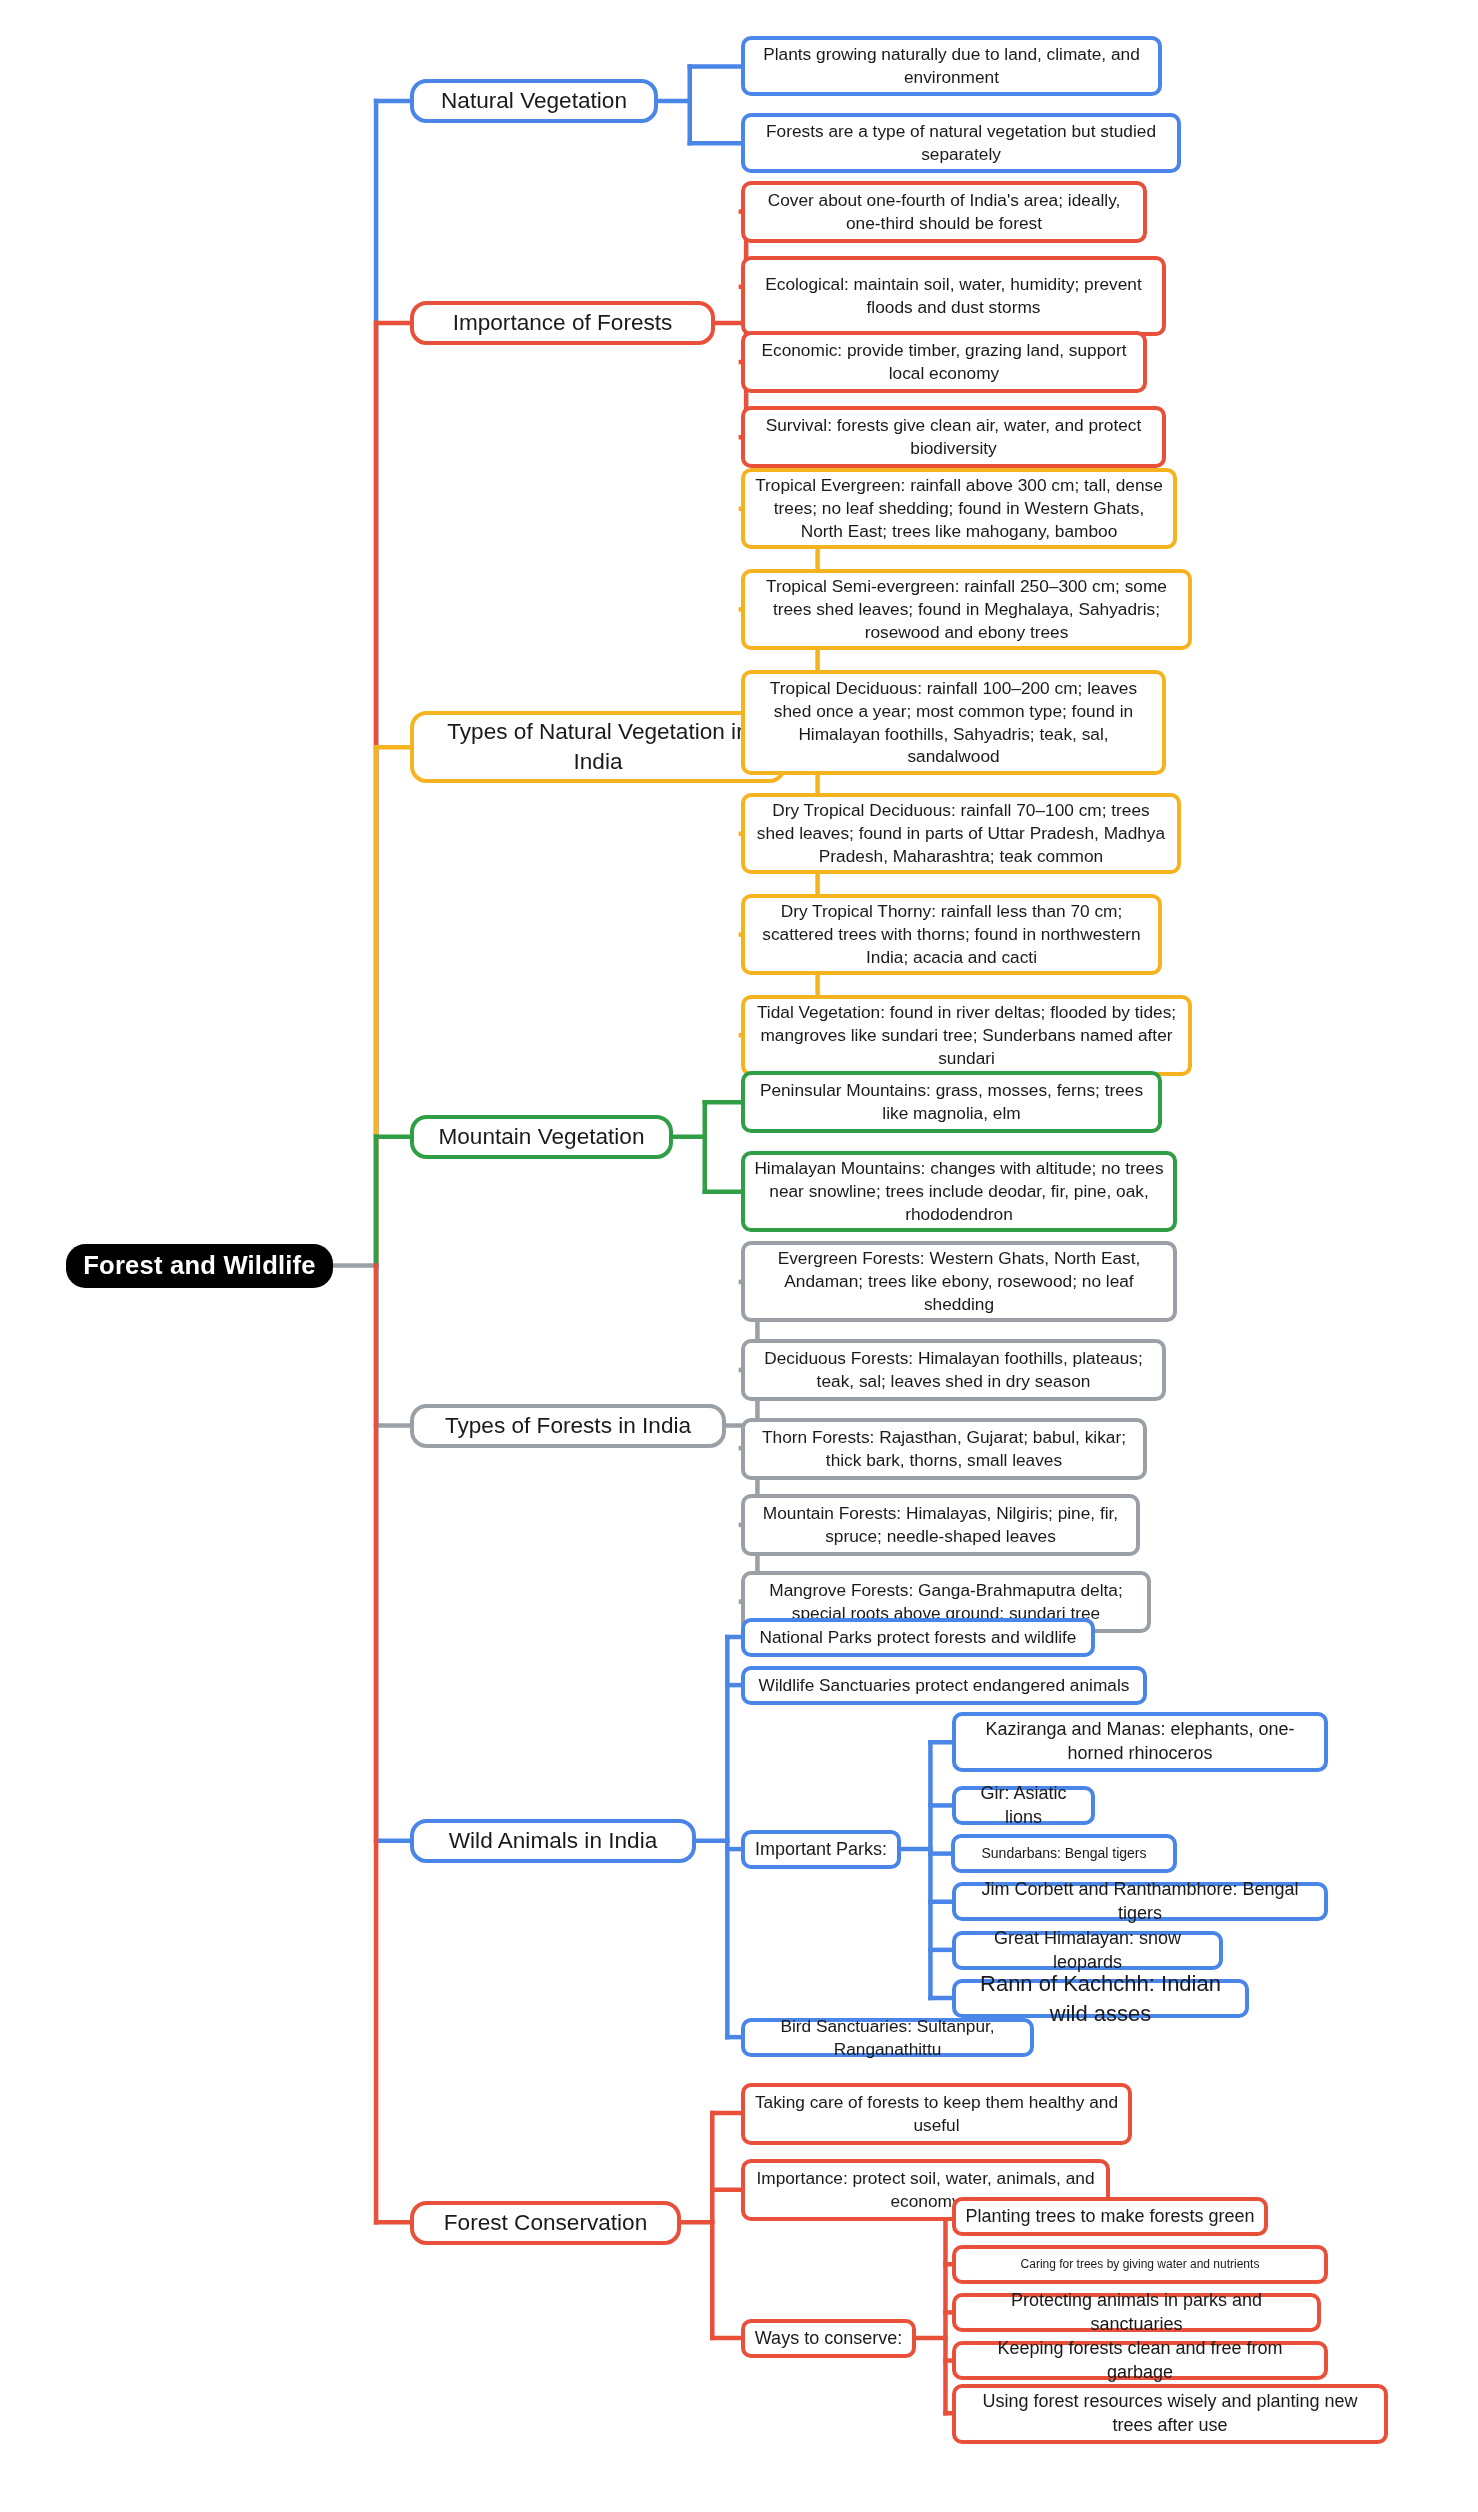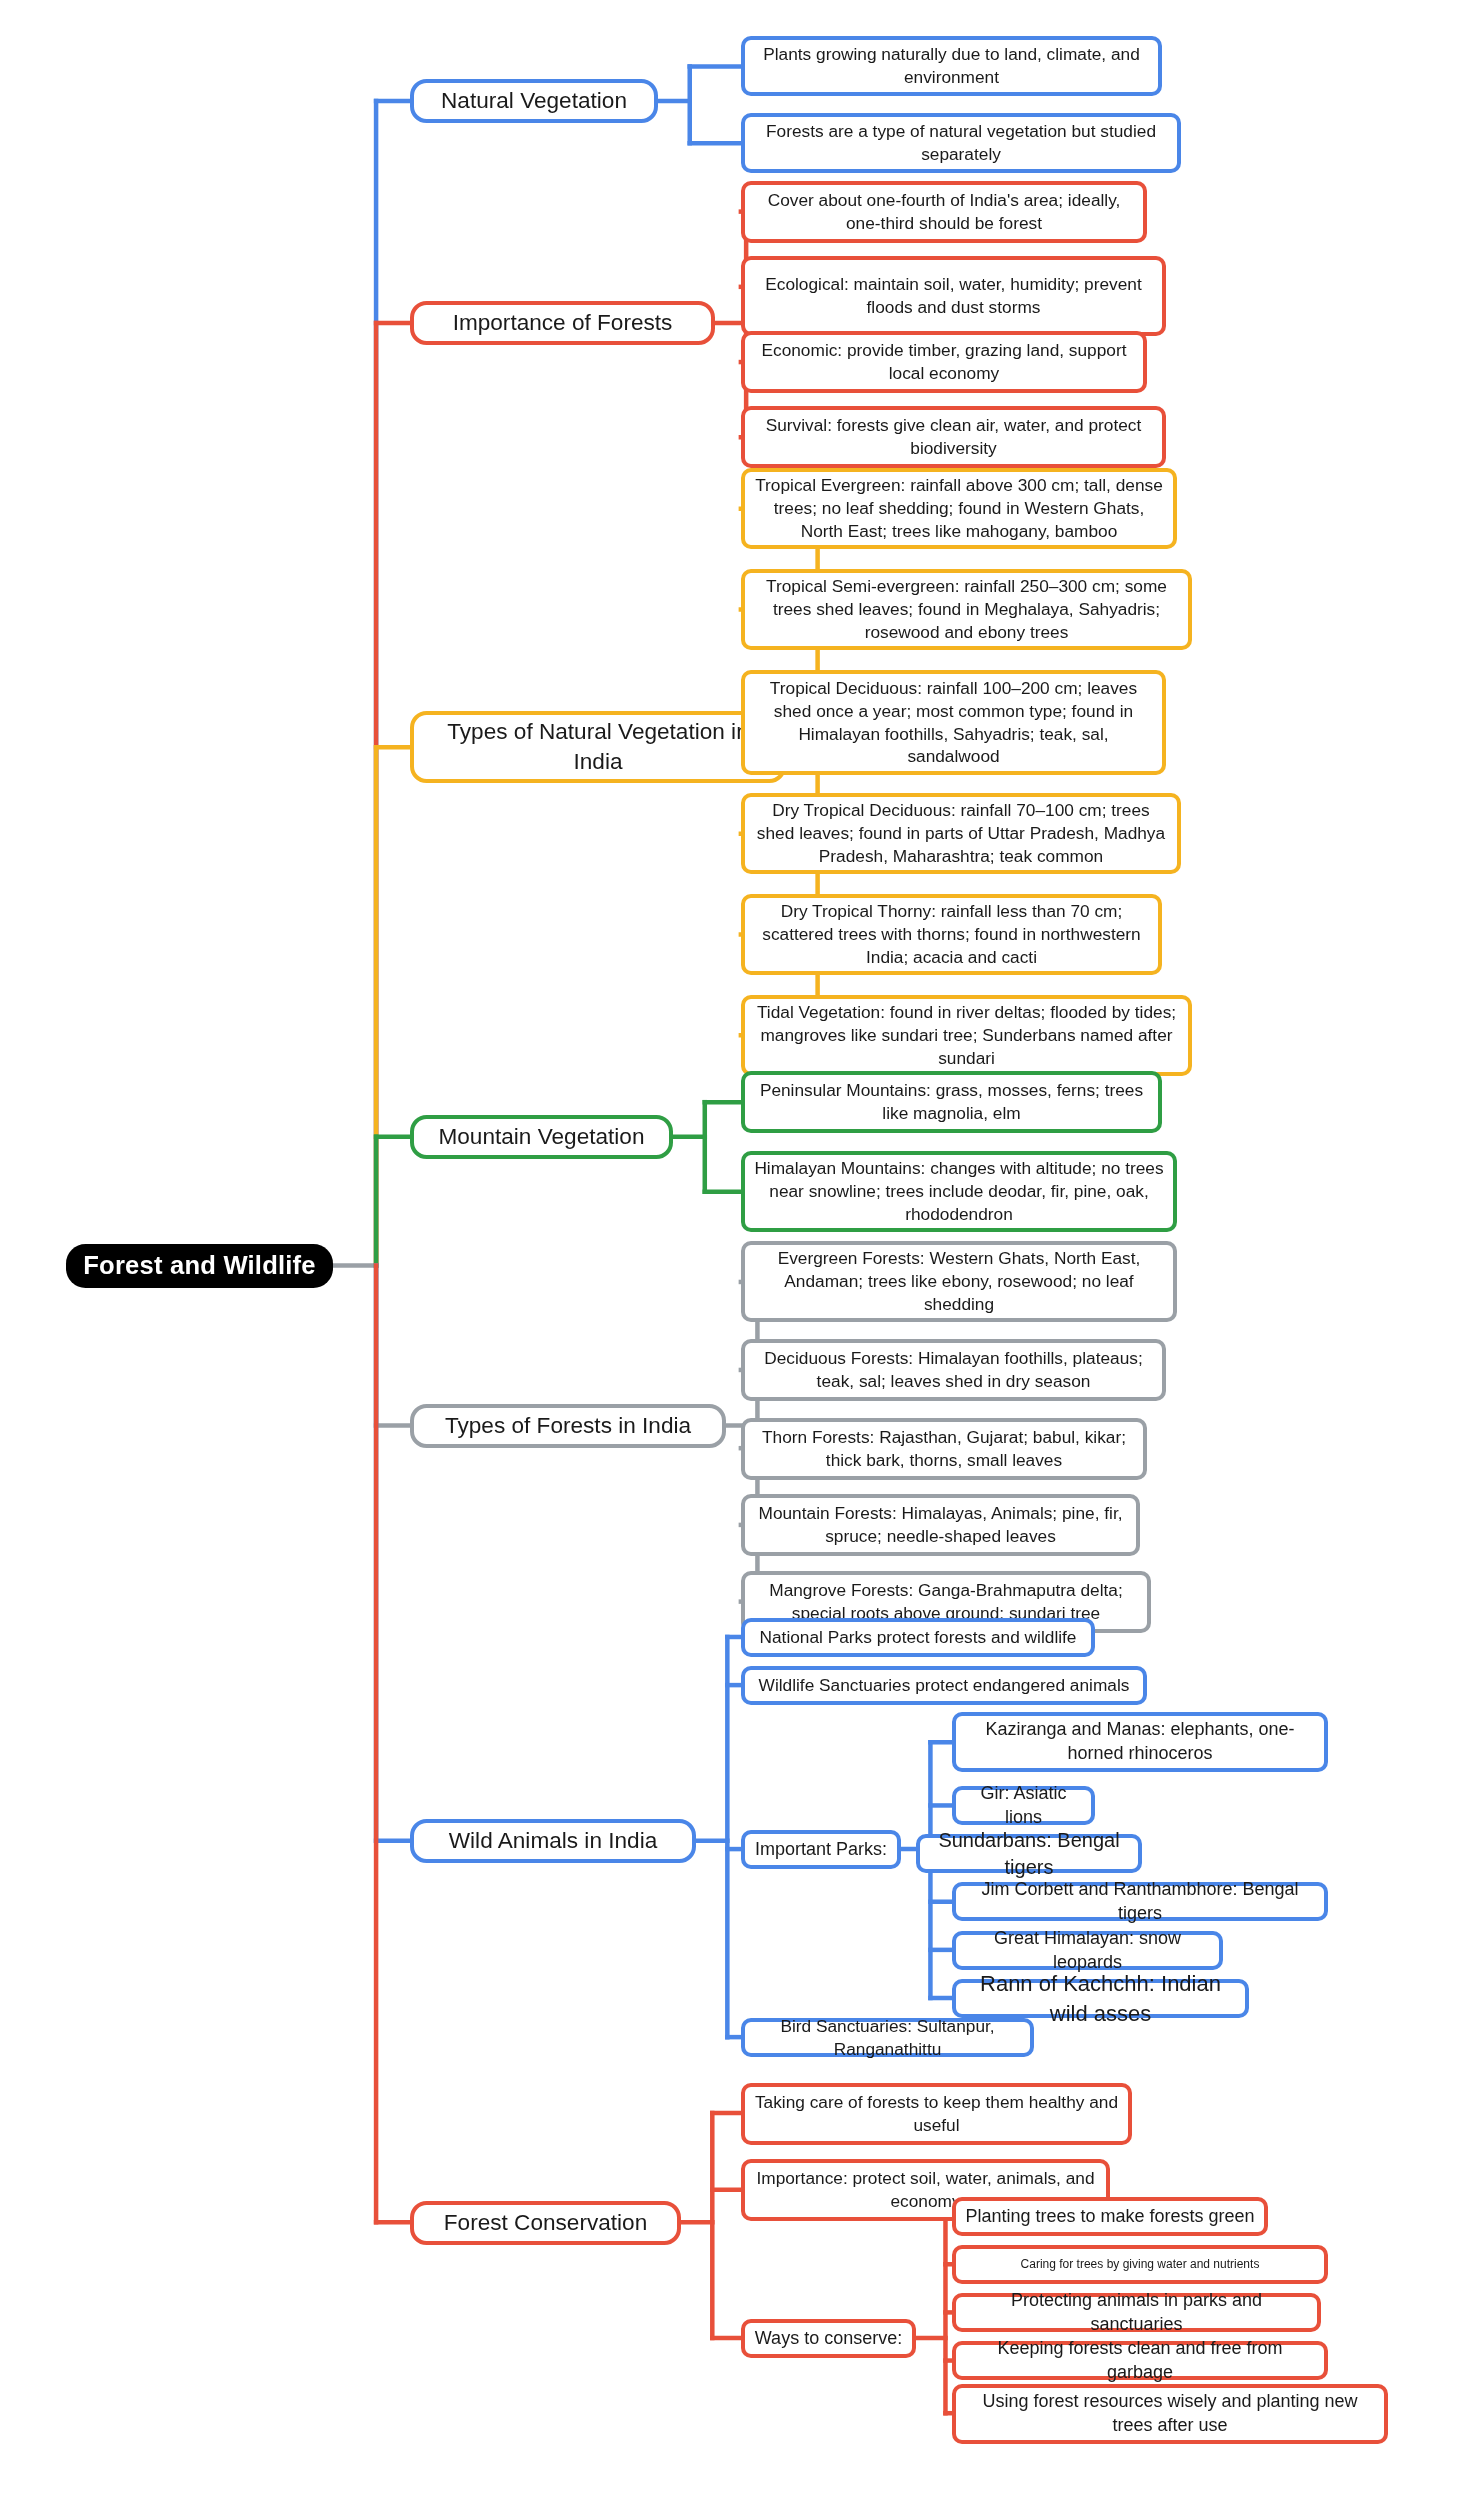--- a/index.html
+++ b/index.html
@@ -200,21 +200,21 @@
       <div class="node leaf c-gray" style="left: 741px; top: 1241px; width: 436px; height: 81px;">
         <span>Evergreen Forests: Western Ghats, North East, Andaman; trees like ebony, rosewood; no leaf shedding</span>
       </div>
       <div class="node leaf c-gray" style="left: 741px; top: 1339px; width: 425px; height: 62px;">
         <span>Deciduous Forests: Himalayan foothills, plateaus; teak, sal; leaves shed in dry season</span>
       </div>
       <div class="node leaf c-gray" style="left: 741px; top: 1418px; width: 406px; height: 62px;">
         <span>Thorn Forests: Rajasthan, Gujarat; babul, kikar; thick bark, thorns, small leaves</span>
       </div>
       <div class="node leaf c-gray" style="left: 741px; top: 1494px; width: 399px; height: 62px;">
-        <span>Mountain Forests: Himalayas, Animals; pine, fir, spruce; needle-shaped leaves</span>
+        <span>Mountain Forests: Himalayas, Nilgiris; pine, fir, spruce; needle-shaped leaves</span>
       </div>
       <div class="node leaf c-gray" style="left: 741px; top: 1571px; width: 410px; height: 62px;">
         <span>Mangrove Forests: Ganga-Brahmaputra delta; special roots above ground; sundari tree</span>
       </div>
       <div class="node branch c-blue" style="left: 410px; top: 1819px; width: 286px; height: 44px;">
         <span>Wild Animals in India</span>
       </div>
       <div class="node leaf c-blue" style="left: 741px; top: 1618px; width: 354px; height: 39px;">
         <span>National Parks protect forests and wildlife</span>
       </div>
@@ -223,21 +223,21 @@
       </div>
       <div class="node leaf c-blue" style="left: 741px; top: 1830px; width: 160px; height: 39px; font-size: 18px;">
         <span>Important Parks:</span>
       </div>
       <div class="node leaf c-blue" style="left: 952px; top: 1712px; width: 376px; height: 60px; font-size: 18px;">
         <span>Kaziranga and Manas: elephants, one-horned rhinoceros</span>
       </div>
       <div class="node leaf c-blue" style="left: 952px; top: 1786px; width: 143px; height: 39px; font-size: 18px;">
         <span>Gir: Asiatic lions</span>
       </div>
-      <div class="node leaf c-blue" style="left: 916px; top: 1834px; width: 226px; height: 39px; font-size: 20px;">
+      <div class="node leaf c-blue" style="left: 951px; top: 1834px; width: 226px; height: 39px; font-size: 14px;">
         <span>Sundarbans: Bengal tigers</span>
       </div>
       <div class="node leaf c-blue" style="left: 952px; top: 1882px; width: 376px; height: 39px; font-size: 18px;">
         <span>Jim Corbett and Ranthambhore: Bengal tigers</span>
       </div>
       <div class="node leaf c-blue" style="left: 952px; top: 1931px; width: 271px; height: 39px; font-size: 18px;">
         <span>Great Himalayan: snow leopards</span>
       </div>
       <div class="node leaf c-blue" style="left: 952px; top: 1979px; width: 297px; height: 39px; font-size: 22px;">
         <span>Rann of Kachchh: Indian wild asses</span>

